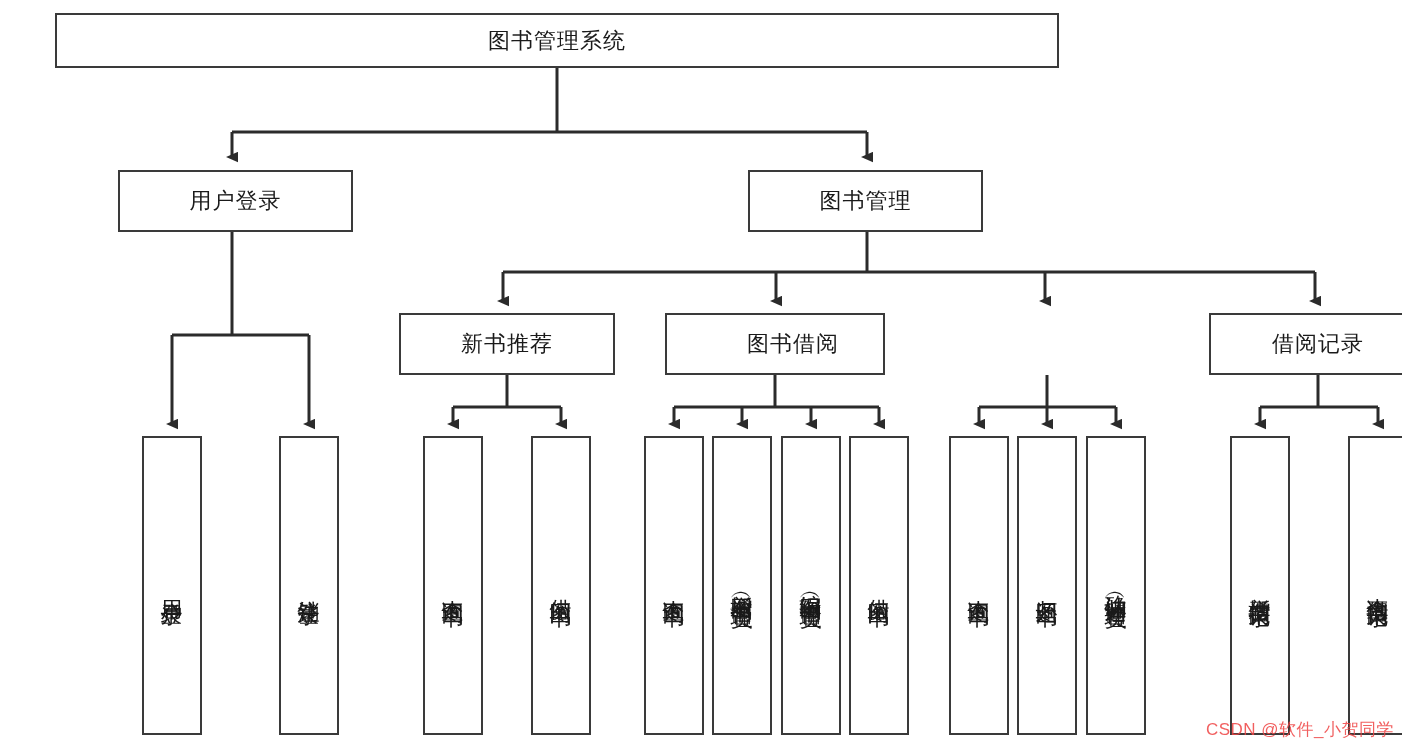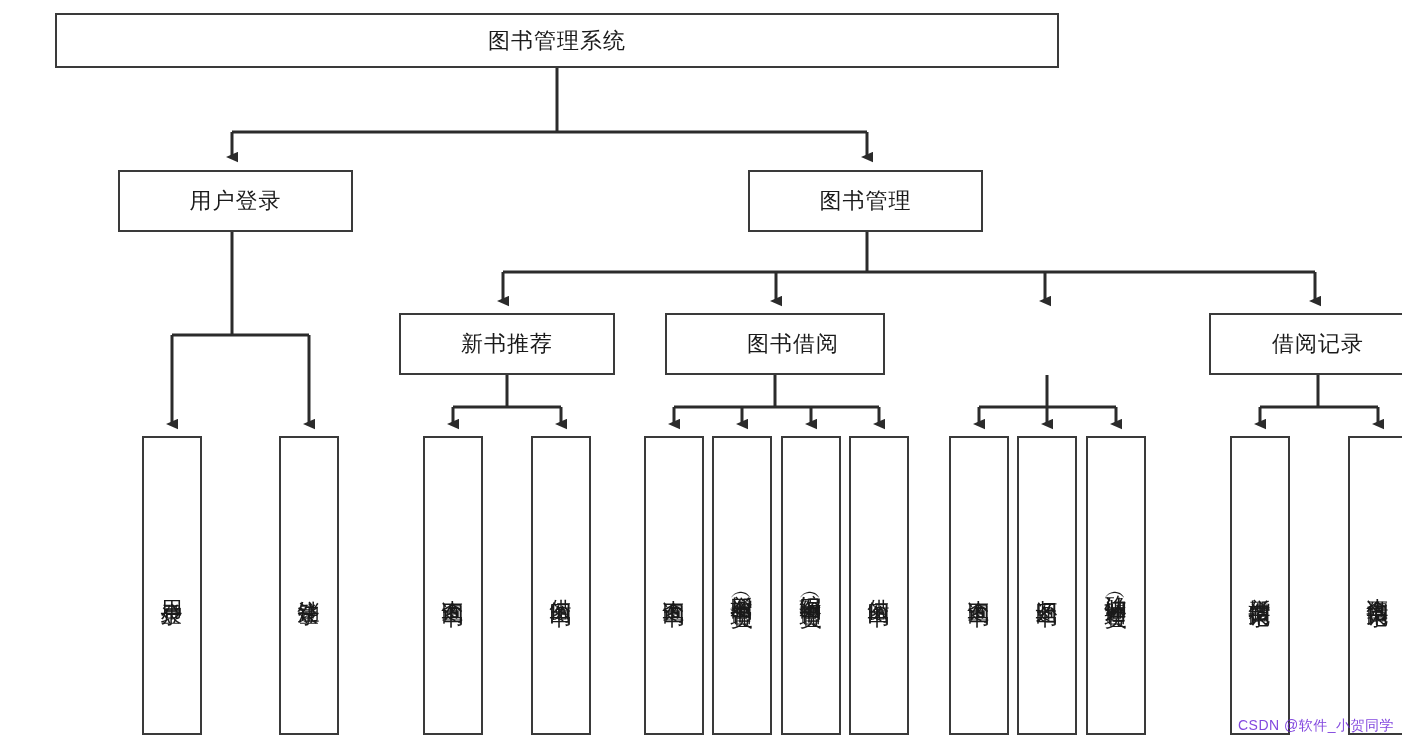--- a/index.html
+++ b/index.html
@@ -49,23 +49,23 @@
     text-orientation:upright;
     font-size:22px;
     line-height:1.32;
     letter-spacing:2px;
     white-space:normal;
     max-height:290px;
   }
   .watermark{
     position:absolute;
     right:8px;
-    bottom:12px;
-    font-size:14px;
-    color:#6d28d9;
+    bottom:6px;
+    font-size:17px;
+    color:#ef4444;
     letter-spacing:0.5px;
     white-space:nowrap;
     opacity:.85;
   }
 </style>
 </head>
 <body>
 
 <div id="canvas">
 

